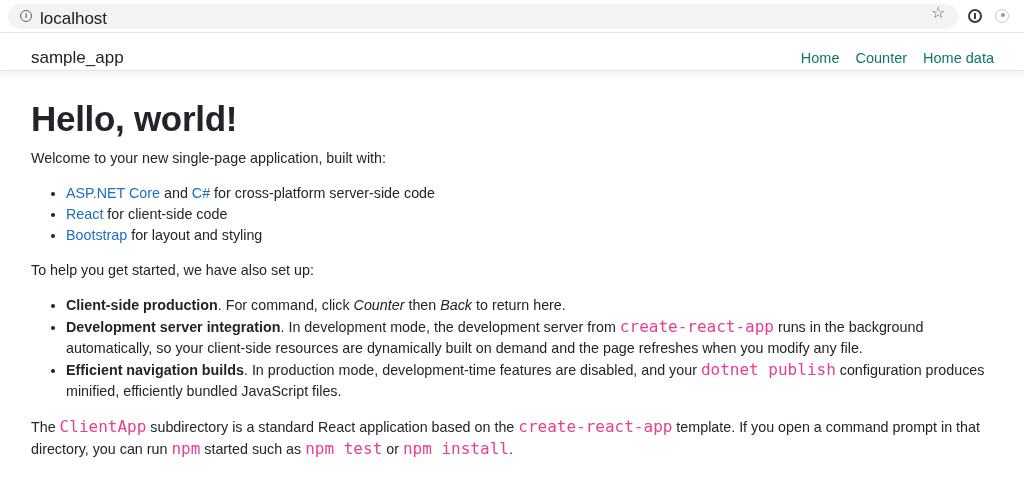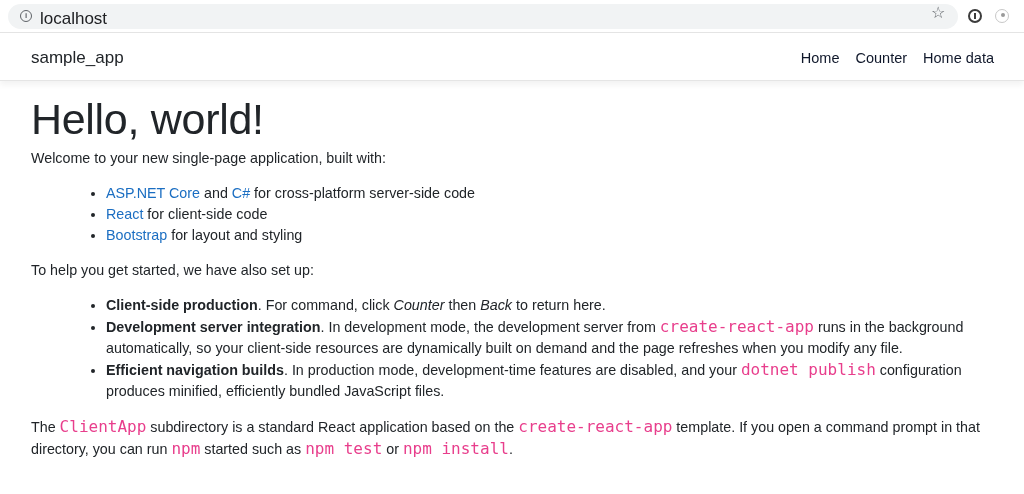--- a/index.html
+++ b/index.html
@@ -34,35 +34,35 @@
   }
   .ext-icon-2 {
     position: absolute; left: 995px; top: 9px; width: 14px; height: 14px;
     border: 1.5px solid #c8c8c8; border-radius: 50%;
   }
   .ext-icon-2::after {
     content: ""; position: absolute; left: 5px; top: 3px; width: 4px; height: 4px; background: #9a9a9a; border-radius: 50%;
   }
 
   .navbar {
-    position: absolute; left: 0; top: 34px; width: 1024px; height: 47px;
+    position: absolute; left: 0; top: 34px; width: 1024px; height: 37px;
     background: #fff; border-bottom: 1px solid #e5e5e5;
     box-shadow: 0 4px 6px rgba(0,0,0,0.05);
   }
   .brand {
     position: absolute; left: 31px; top: 14px; font-size: 17px; color: #212529; text-decoration: none;
   }
   .nav-links { position: absolute; right: 30px; top: 16px; display: flex; gap: 16px; }
-  .nav-link { font-size: 14.5px; color: #0f172a; text-decoration: none; }
+  .nav-link { font-size: 14.5px; color: #0f766e; text-decoration: none; }
 
   .content { position: absolute; left: 31px; top: 98px; width: 980px; }
-  h1 { font-size: 43px; font-weight: 400; line-height: 42px; margin-bottom: 8px; letter-spacing: -0.3px; }
+  h1 { font-size: 35px; font-weight: 700; line-height: 42px; margin-bottom: 8px; letter-spacing: -0.3px; }
   p { font-size: 14.3px; line-height: 21px; margin-bottom: 14px; }
   ul { list-style: disc; padding-left: 35px; margin-bottom: 14px; }
-  li { font-size: 14.3px; line-height: 21px; margin-left: 40px; }
+  li { font-size: 14.3px; line-height: 21px; }
   a.link { color: #1b6ec2; text-decoration: none; }
   code {
     font-family: "DejaVu Sans Mono", monospace; font-size: 16px; color: #e83e8c;
   }
   b { font-weight: bold; }
   i { font-style: italic; }
 </style>
 </head>
 <body>
 

